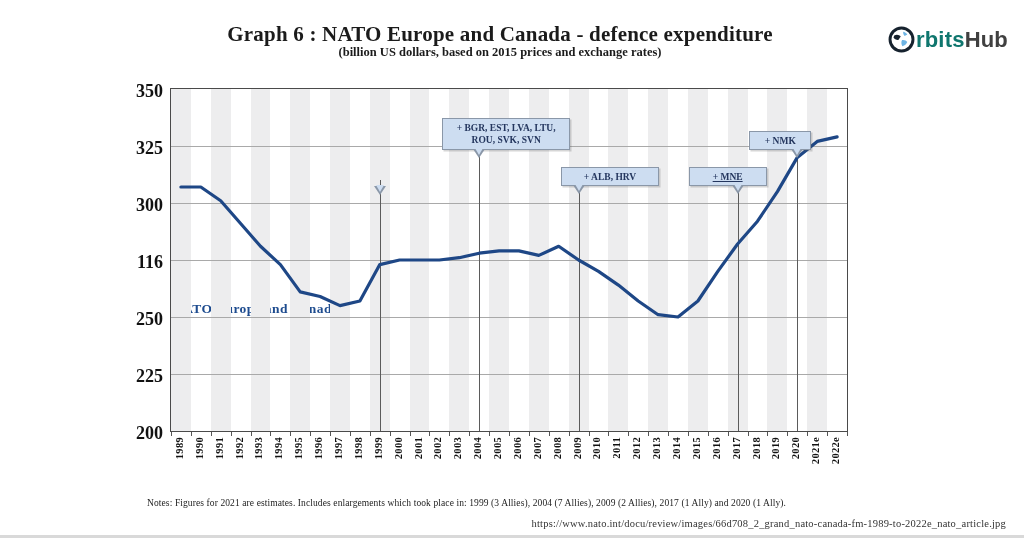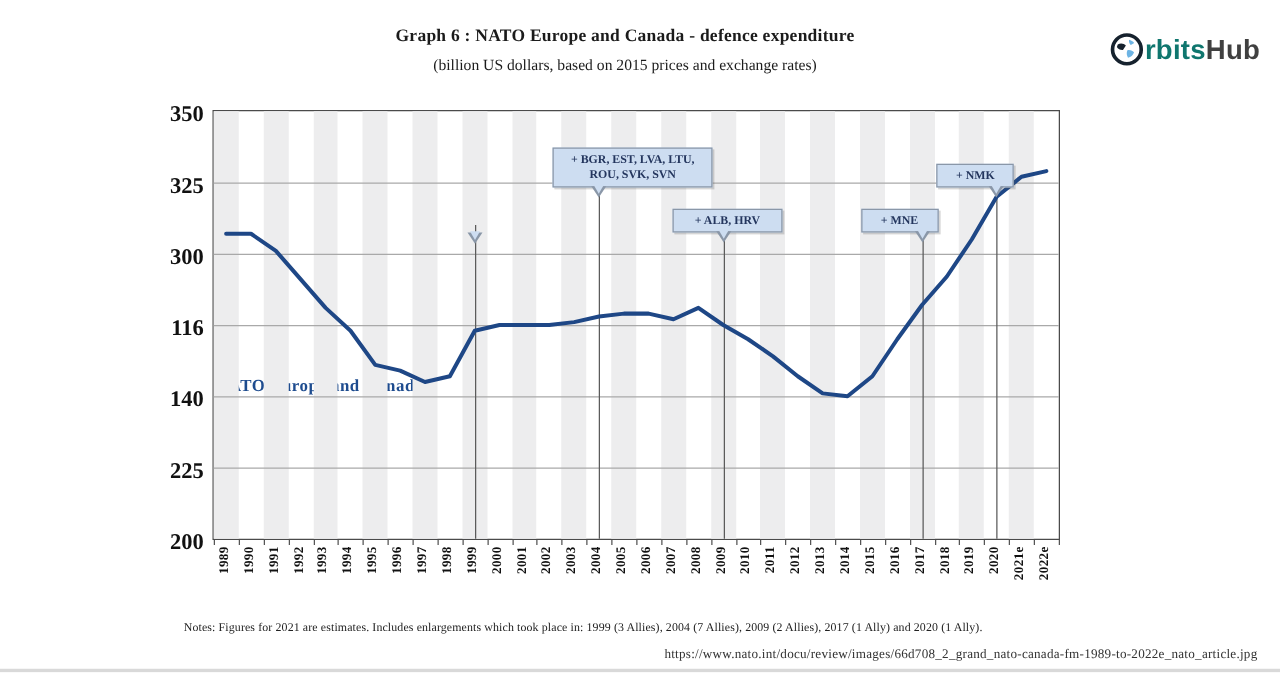--- a/index.html
+++ b/index.html
@@ -2,25 +2,25 @@
 <html><head>
 <meta charset="utf-8">
 <style>
   html,body { margin:0; padding:0; background:#fff; }
   #page {
     position:relative; width:1024px; height:538px; background:#ffffff;
     font-family:"Liberation Serif", serif; overflow:hidden;
   }
   .chart-title {
     position:absolute; top:22px; left:60px; width:880px; text-align:center;
-    font-size:14px; font-weight:bold; color:#1b1b1b; letter-spacing:.2px;
+    font-size:21px; font-weight:bold; color:#1b1b1b; letter-spacing:.2px;
   }
   .chart-subtitle {
     position:absolute; top:45px; left:60px; width:880px; text-align:center;
-    font-size:12.5px; font-weight:normal; color:#1b1b1b;
+    font-size:12.5px; font-weight:bold; color:#1b1b1b;
   }
   .logo {
     position:absolute; top:26px; right:16px; display:flex; align-items:center;
     font-family:"Liberation Sans", sans-serif; font-weight:bold; font-size:22px;
     letter-spacing:.2px; cursor:pointer;
   }
   .logo svg { display:block; margin-right:1px; }
   .logo .dark { color:#0f766e; }
   .logo .accent { color:#404040; }
   #plot {
@@ -112,21 +112,21 @@
       <div class="stripe" style="left: 556.706px; width: 19.8824px; background: rgb(237, 237, 238);"></div>
       <div class="stripe" style="left: 596.471px; width: 19.8824px; background: rgb(237, 237, 238);"></div>
       <div class="stripe" style="left: 636.235px; width: 19.8824px; background: rgb(237, 237, 238);"></div>
       <div class="gridline" style="top: 285px;"></div>
       <div class="gridline" style="top: 228px;"></div>
       <div class="gridline" style="top: 171px;"></div>
       <div class="gridline" style="top: 114px;"></div>
       <div class="gridline" style="top: 57px;"></div>
       <div class="ylab" style="top: 334px;">200</div>
       <div class="ylab" style="top: 277px;">225</div>
-      <div class="ylab" style="top: 220px;">140</div>
+      <div class="ylab" style="top: 220px;">250</div>
       <div class="ylab" style="top: 163px;">116</div>
       <div class="ylab" style="top: 106px;">300</div>
       <div class="ylab" style="top: 49px;">325</div>
       <div class="ylab" style="top: -8px;">350</div>
       <div class="tick" style="left: 0px; top: 343px;"></div>
       <div class="tick" style="left: 19.8824px; top: 343px;"></div>
       <div class="tick" style="left: 39.7647px; top: 343px;"></div>
       <div class="tick" style="left: 59.6471px; top: 343px;"></div>
       <div class="tick" style="left: 79.5294px; top: 343px;"></div>
       <div class="tick" style="left: 99.4118px; top: 343px;"></div>
@@ -199,24 +199,24 @@
       <div class="leader" style="left: 566.647px; top: 90px; height: 252px;"></div>
       <div class="leader" style="left: 626.294px; top: 54px; height: 288px;"></div>
       <svg width="676" height="342" id="series-svg">
         <polyline points="9.9,98.0 29.8,98.0 49.7,111.7 69.6,134.5 89.5,157.3 109.4,175.6 129.2,202.9 149.1,207.5 169.0,216.6 188.9,212.0 208.8,175.6 228.6,171.0 248.5,171.0 268.4,171.0 288.3,168.7 308.2,164.2 328.1,161.9 347.9,161.9 367.8,166.4 387.7,157.3 407.6,171.0 427.5,182.4 447.4,196.1 467.2,212.0 487.1,225.7 507.0,228.0 526.9,212.0 546.8,182.4 566.6,155.0 586.5,132.2 606.4,102.6 626.3,68.4 646.2,52.4 666.1,47.9" fill="none" stroke="#1e4786" stroke-width="3.2" stroke-linejoin="round" stroke-linecap="round"></polyline>
       </svg>
       <div class="tail-outer" style="left: 202.765px; top: 97px;"></div>
       <div class="tail-inner" style="left: 204.765px; top: 95.5px;"></div>
       <div class="callout" style="width: 128px; left: 271.176px; top: 29px;">+ BGR, EST, LVA, LTU, ROU, SVK, SVN</div>
       <div class="tail-outer" style="left: 302.176px; top: 60px;"></div>
       <div class="tail-inner" style="left: 304.176px; top: 58.5px;"></div>
-      <div class="callout" style="width: 88px; left: 367px; top: 78px;">+ ALB, HRV</div>
+      <div class="callout" style="width: 98px; left: 390px; top: 78px;">+ ALB, HRV</div>
       <div class="tail-outer" style="left: 401.588px; top: 96px;"></div>
       <div class="tail-inner" style="left: 403.588px; top: 94.5px;"></div>
-      <div class="callout" style="width: 62px; left: 517.647px; top: 78px;">+ MNE</div>
+      <div class="callout" style="width: 78px; left: 517.647px; top: 78px; text-decoration: underline;">+ MNE</div>
       <div class="tail-outer" style="left: 560.647px; top: 96px;"></div>
       <div class="tail-inner" style="left: 562.647px; top: 94.5px;"></div>
       <div class="callout" style="width: 62px; left: 578.294px; top: 42px;">+ NMK</div>
       <div class="tail-outer" style="left: 620.294px; top: 60px;"></div>
       <div class="tail-inner" style="left: 622.294px; top: 58.5px;"></div>
     </div>
 
   <div class="notes">Notes: Figures for 2021 are estimates. Includes enlargements which took place in: 1999 (3 Allies), 2004 (7 Allies), 2009 (2 Allies), 2017 (1 Ally) and 2020 (1 Ally).</div>
   <div class="url-caption">https://www.nato.int/docu/review/images/66d708_2_grand_nato-canada-fm-1989-to-2022e_nato_article.jpg</div>
   <div class="bottom-edge"></div>

